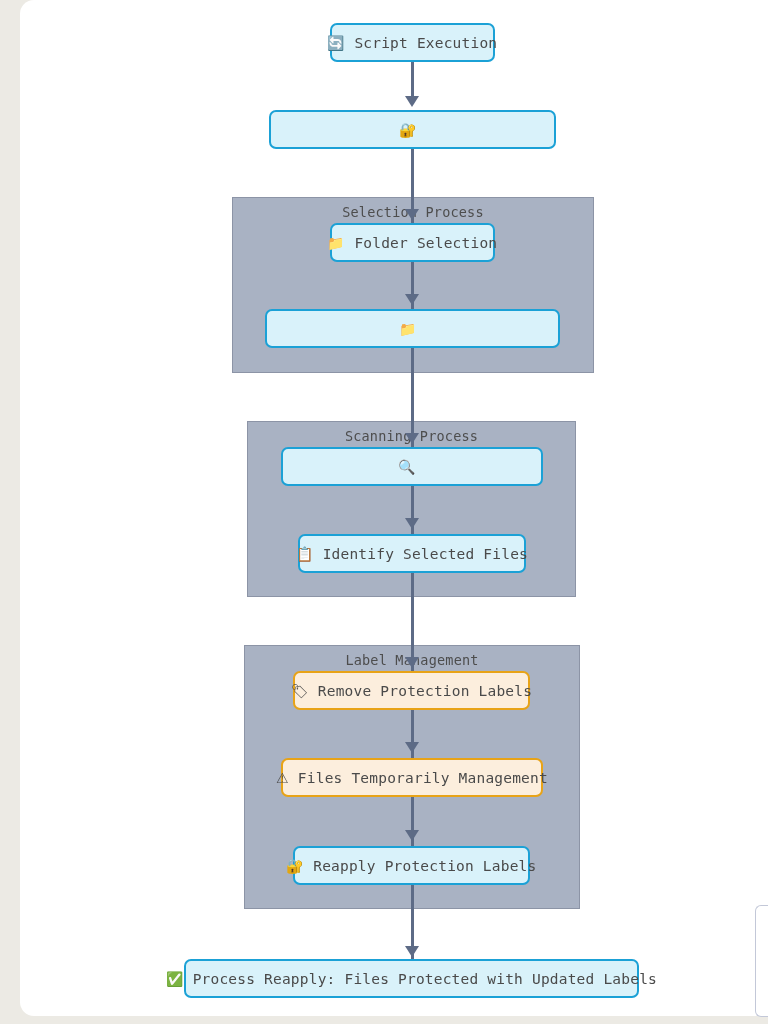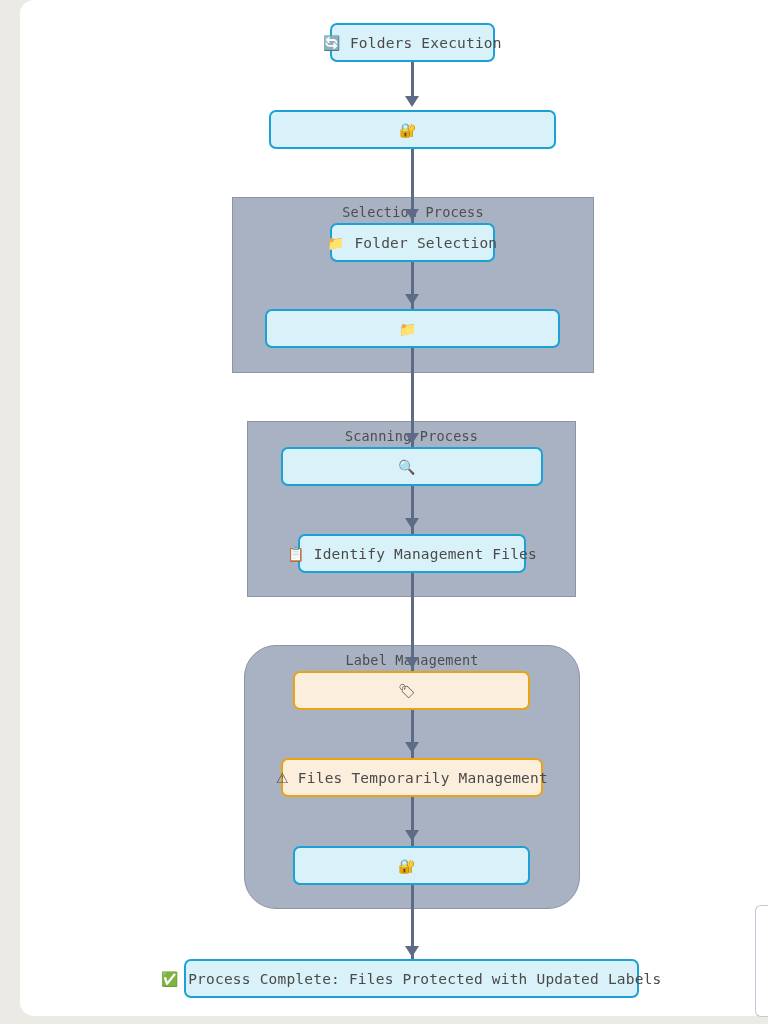--- a/index.html
+++ b/index.html
@@ -125,21 +125,21 @@
   <div id="diagram">
 
     <div class="subgraph" style="left:212px; top:197px; width:362px; height:176px;">
       <div class="subgraph-title">Selection Process</div>
     </div>
 
     <div class="subgraph" style="left:227px; top:421px; width:329px; height:176px;">
       <div class="subgraph-title">Scanning Process</div>
     </div>
 
-    <div class="subgraph" style="left:224px; top:645px; width:336px; height:264px;border-radius:32px;">
+    <div class="subgraph" style="left:224px; top:645px; width:336px; height:264px;">
       <div class="subgraph-title">Label Management</div>
     </div>
 
     <div class="edge-line" style="left:391px; top:61px; height:43px;"></div>
     <div class="arrowhead" style="left:385px; top:96px;"></div>
 
     <div class="edge-line" style="left:391px; top:148px; height:78px;"></div>
     <div class="arrowhead" style="left:385px; top:209px;"></div>
 
     <div class="edge-line" style="left:391px; top:261px; height:51px;"></div>
@@ -158,21 +158,21 @@
     <div class="arrowhead" style="left:385px; top:742px;"></div>
 
     <div class="edge-line" style="left:391px; top:797px; height:51px;"></div>
     <div class="arrowhead" style="left:385px; top:830px;"></div>
 
     <div class="edge-line" style="left:391px; top:884px; height:78px;"></div>
     <div class="arrowhead" style="left:385px; top:946px;"></div>
 
     <div class="node blue" style="left:310px; top:23px; width:165px; height:39px;">
       <span class="nd-icon">🔄</span>
-      <span>Folders Execution</span>
+      <span>Script Execution</span>
     </div>
 
     <div class="node blue" style="left:249px; top:110px; width:287px; height:39px;">
       <span class="nd-icon">🔐</span>
     </div>
 
     <div class="node blue" style="left:310px; top:223px; width:165px; height:39px;">
       <span class="nd-icon">📁</span>
       <span>Folder Selection</span>
     </div>
@@ -180,37 +180,39 @@
     <div class="node blue" style="left:245px; top:309px; width:295px; height:39px;">
       <span class="nd-icon">📁</span>
     </div>
 
     <div class="node blue" style="left:261px; top:447px; width:262px; height:39px;">
       <span class="nd-icon">🔍</span>
     </div>
 
     <div class="node blue" style="left:278px; top:534px; width:228px; height:39px;">
       <span class="nd-icon">📋</span>
-      <span>Identify Management Files</span>
+      <span>Identify Selected Files</span>
     </div>
 
     <div class="node orange" style="left:273px; top:671px; width:237px; height:39px;">
       <span class="nd-icon">🏷</span>
+      <span>Remove Protection Labels</span>
     </div>
 
     <div class="node orange" style="left:261px; top:758px; width:262px; height:39px;">
       <span class="nd-icon">⚠</span>
       <span>Files Temporarily Management</span>
     </div>
 
     <div class="node blue" style="left:273px; top:846px; width:237px; height:39px;">
       <span class="nd-icon">🔐</span>
+      <span>Reapply Protection Labels</span>
     </div>
 
     <div class="node blue" style="left:164px; top:959px; width:455px; height:39px;">
       <span class="nd-icon">✅</span>
-      <span>Process Complete: Files Protected with Updated Labels</span>
+      <span>Process Reapply: Files Protected with Updated Labels</span>
     </div>
 
   </div>
 </div>
 
 <div id="right-panel-edge"></div>
 
 </body></html>

